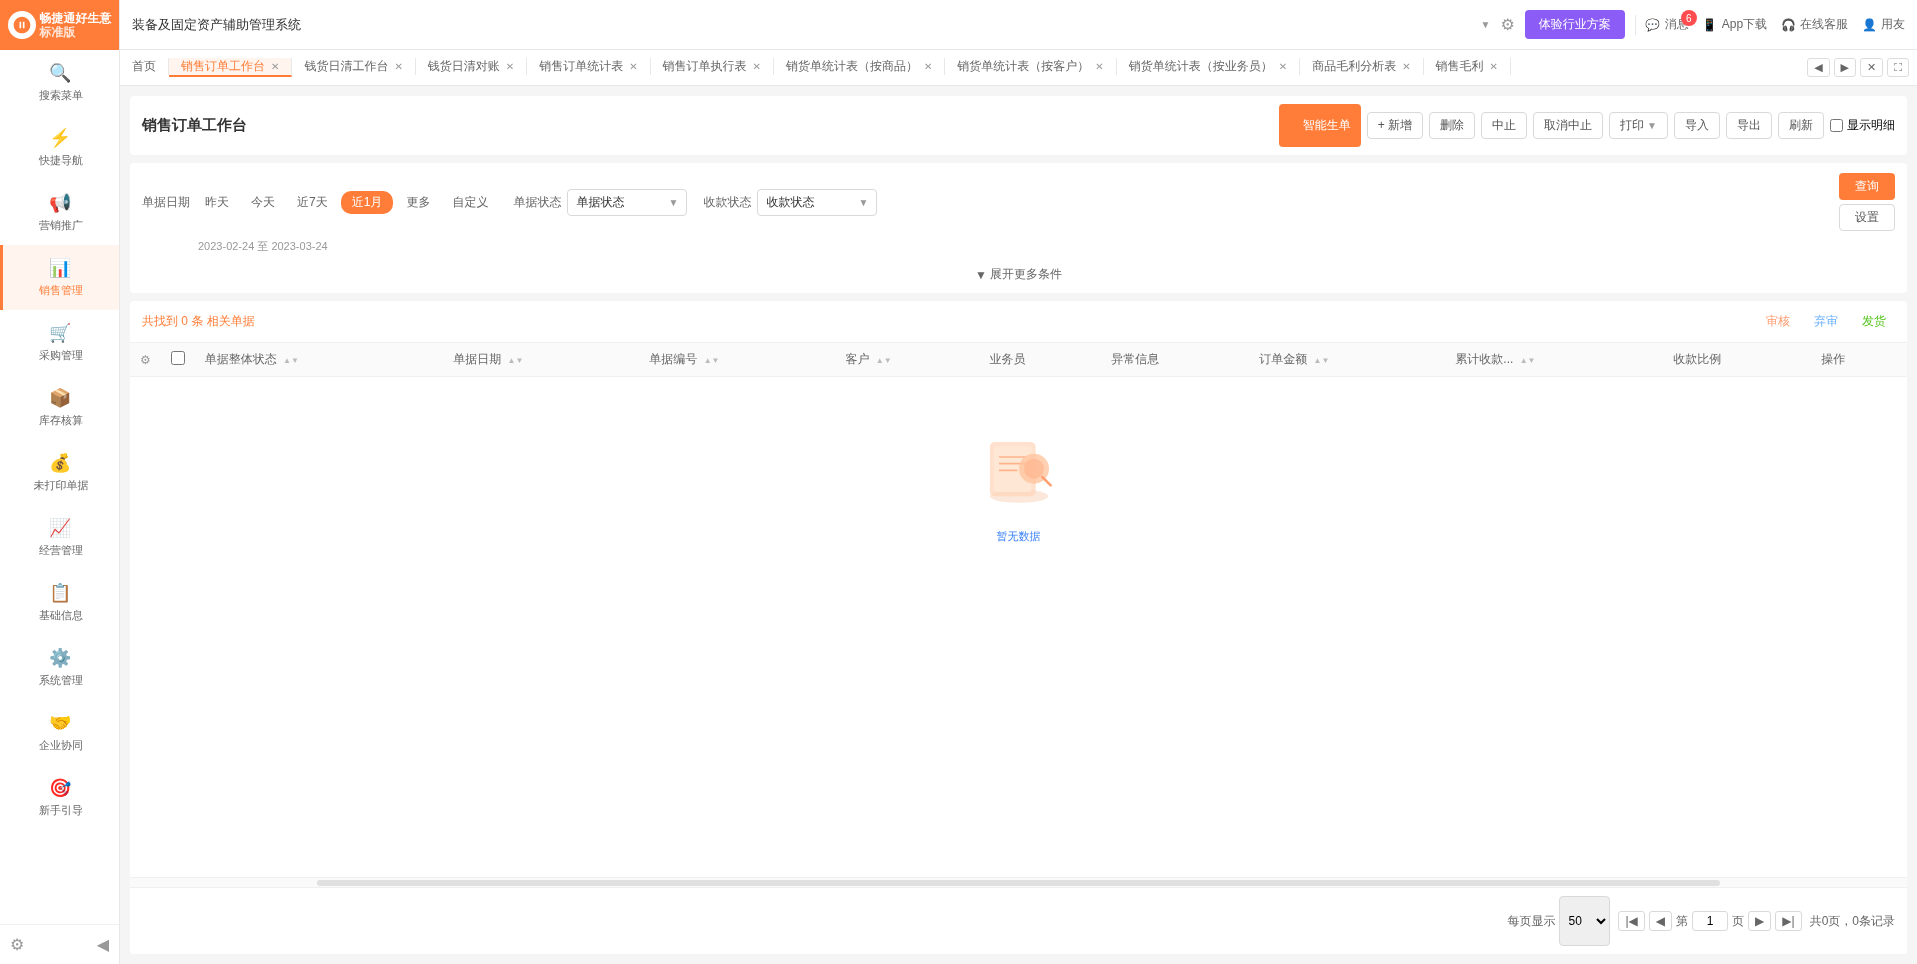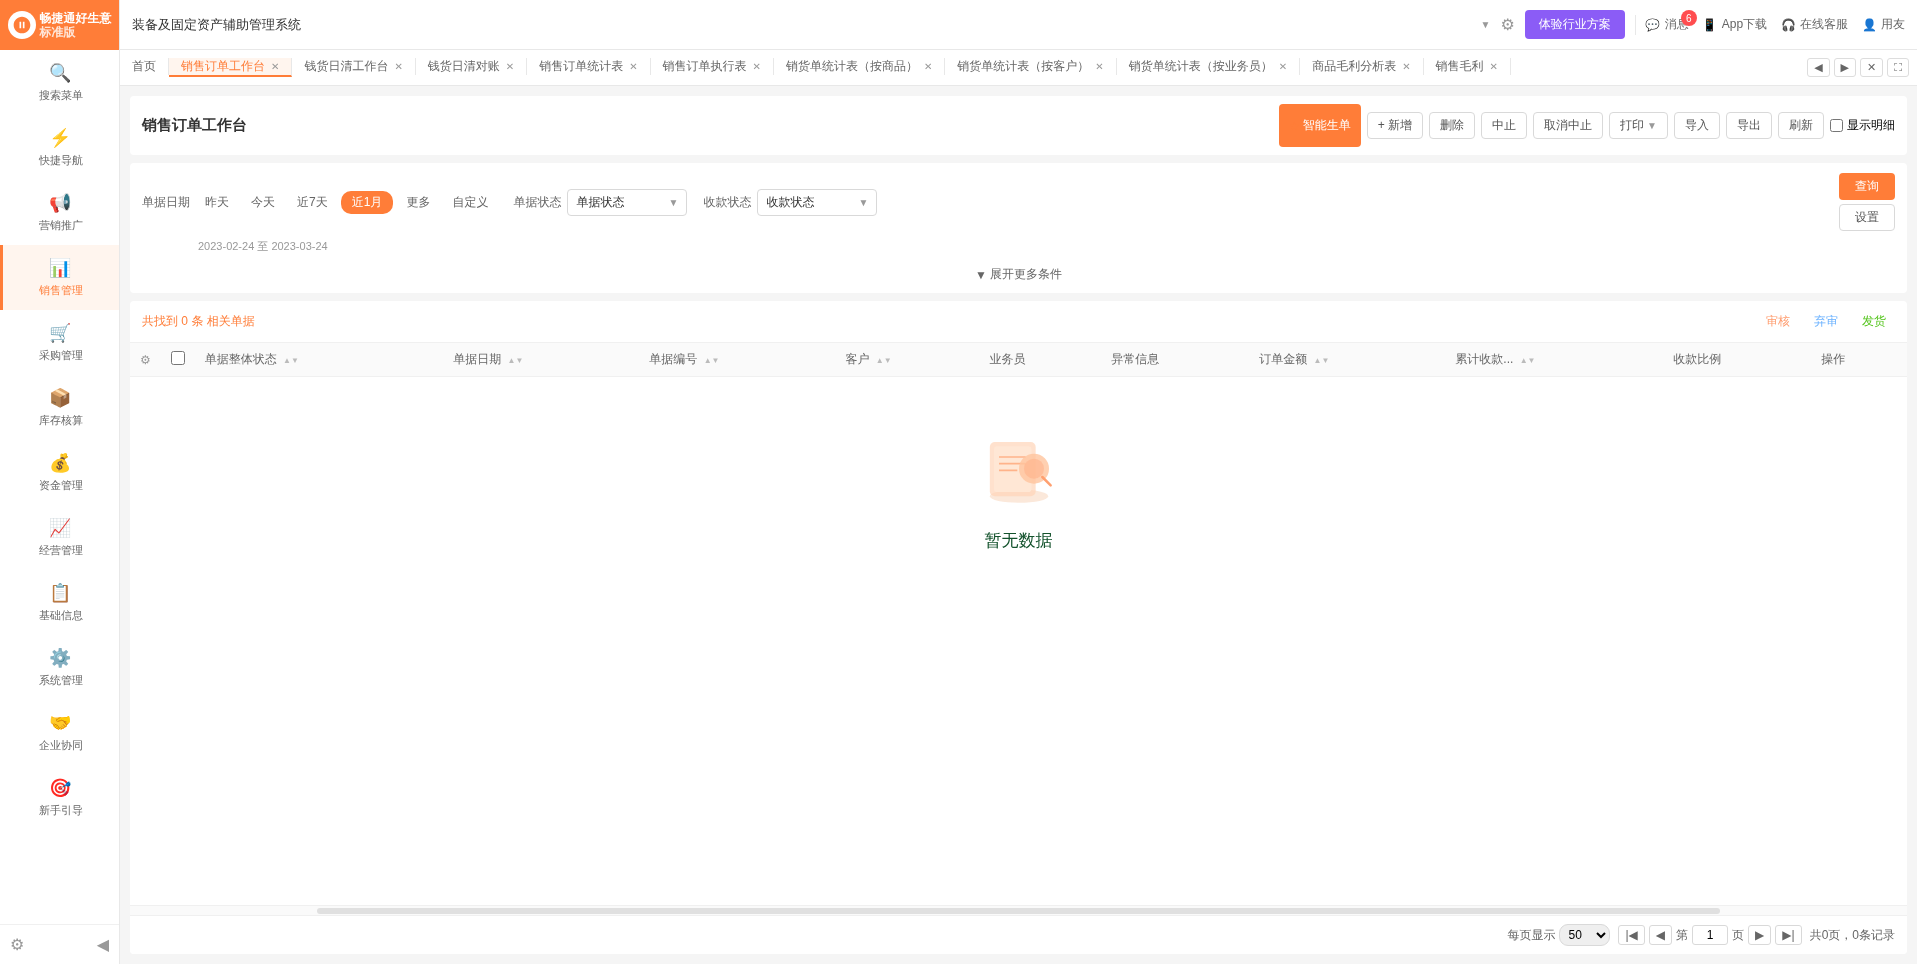--- a/index.html
+++ b/index.html
@@ -83,26 +83,26 @@
     .data-table { flex: 1; overflow: auto; }
     table { width: 100%; border-collapse: collapse; }
     th { background: #fafafa; border-bottom: 1px solid #f0f0f0; padding: 8px 10px; text-align: left; color: #666; font-weight: normal; white-space: nowrap; position: sticky; top: 0; z-index: 1; }
     th .sort-icons { display: inline-flex; flex-direction: column; margin-left: 3px; font-size: 8px; color: #bbb; }
     .checkbox-col { width: 30px; }
     .settings-col { width: 30px; }
     
     
     .empty-state { flex: 1; display: flex; flex-direction: column; align-items: center; justify-content: center; padding: 40px; }
     .empty-icon { width: 100px; height: 100px; margin-bottom: 12px; }
-    .empty-text { color: #14532d; font-size: 17px; }
+    .empty-text { color: #3b82f6; font-size: 11px; }
     
     
     .pagination { display: flex; align-items: center; justify-content: flex-end; padding: 8px 12px; border-top: 1px solid #f0f0f0; gap: 8px; background: white; }
     .per-page { display: flex; align-items: center; gap: 4px; color: #666; }
-    .per-page select { border: 1px solid #d9d9d9; border-radius: 9px; padding: 2px 4px; font-size: 12px; }
+    .per-page select { border: 1px solid #d9d9d9; border-radius: 4px; padding: 16px 4px; font-size: 12px; }
     .page-nav { display: flex; align-items: center; gap: 4px; color: #666; }
     .page-btn { padding: 2px 6px; border: 1px solid #d9d9d9; border-radius: 3px; cursor: pointer; background: white; color: #666; }
     .page-input { width: 36px; border: 1px solid #d9d9d9; border-radius: 3px; padding: 2px 4px; text-align: center; font-size: 12px; }
     .total-info { color: #666; }
     
     
     ::-webkit-scrollbar { width: 6px; height: 6px; }
     ::-webkit-scrollbar-track { background: #f1f1f1; }
     ::-webkit-scrollbar-thumb { background: #ccc; border-radius: 3px; }
     
@@ -150,21 +150,21 @@
       <div class="sidebar-item">
       <span class="icon">🛒</span>
       <span class="label">采购管理</span>
     </div>
       <div class="sidebar-item">
       <span class="icon">📦</span>
       <span class="label">库存核算</span>
     </div>
       <div class="sidebar-item">
       <span class="icon">💰</span>
-      <span class="label">资金管理</span>
+      <span class="label">未打印单据</span>
     </div>
       <div class="sidebar-item">
       <span class="icon">📈</span>
       <span class="label">经营管理</span>
     </div>
       <div class="sidebar-item">
       <span class="icon">📋</span>
       <span class="label">基础信息</span>
     </div>
       <div class="sidebar-item">

